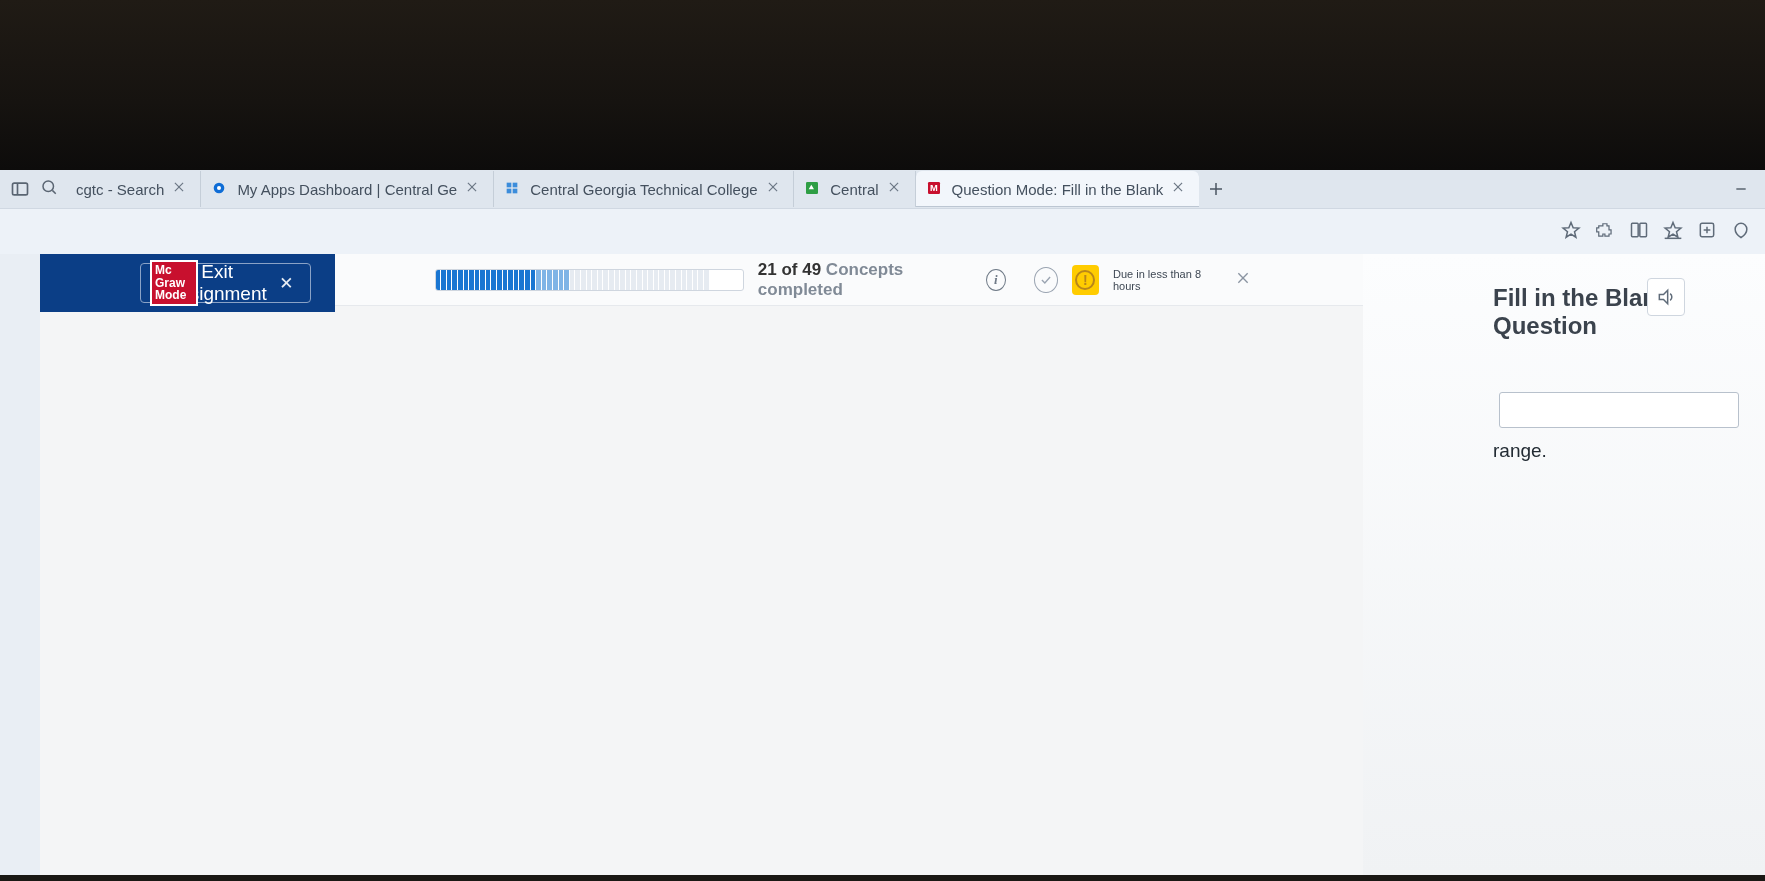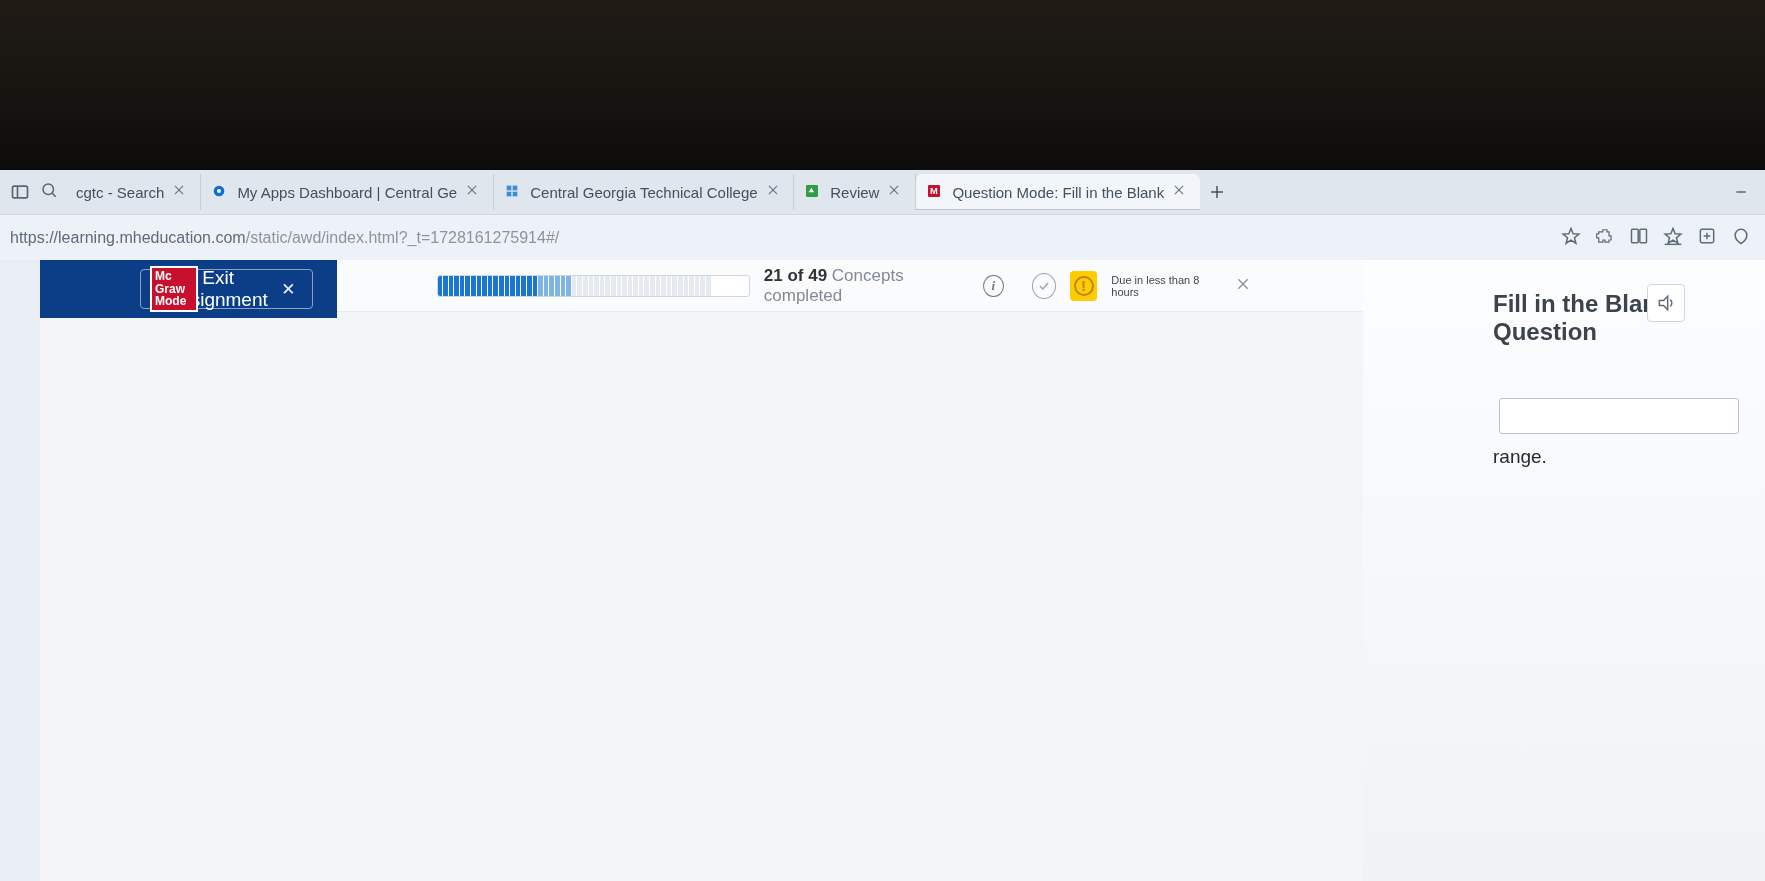--- a/index.html
+++ b/index.html
@@ -15,21 +15,21 @@
 
   
   .browser {
     width: 100%;
     background: #e9eef4;
   }
 
   .tabstrip {
     display: flex;
     align-items: center;
-    height: 44px;
+    height: 38px;
     padding: 0 4px;
     gap: 0;
     background: #dfe6ee;
   }
   .window-btn {
     width: 28px; height: 28px;
     margin: 0 6px 0 2px;
     display: flex; align-items: center; justify-content: center;
     color: #5a6572;
   }
@@ -139,21 +139,21 @@
     width: 340px; height: 22px;
     border: 1px solid #cfd6df;
     border-radius: 3px;
     overflow: hidden;
     background: #fff;
     display: flex;
   }
   .progress .seg { width: 4.6px; height: 100%; margin-right: 1px; background: #e6ebf1; }
   .progress .seg.done { background: #1976d2; }
   .progress .seg.mid  { background: #7fb4e6; }
-  .progtext { font-size: 17px; color: #333; }
+  .progtext { font-size: 17px; color: #333; font-weight: bold; }
   .progtext .muted { color: #808a96; }
   .infodot {
     width: 22px; height: 22px; border: 1.5px solid #6f7a87; border-radius: 50%;
     display: flex; align-items: center; justify-content: center;
     color: #6f7a87; font-size: 13px; font-weight: 700;
     font-family: Georgia, serif; font-style: italic;
   }
   .sub .grow { flex: 1; }
   .check {
     width: 26px; height: 26px; border-radius: 50%; border: 1.5px solid #9aa4b1;
@@ -268,21 +268,21 @@
       </span>
     </div>
 
     <div class="tab">
       <span class="favicon">
         <svg viewBox="0 0 24 24" width="16" height="16">
             <rect x="3" y="3" width="18" height="18" rx="2" fill="#2e9e44"></rect>
             <path d="M7 14 L11 7 L15 14 Z" fill="#fff"></path>
           </svg>
       </span>
-      <span>Review</span>
+      <span>Central</span>
       <span class="close-x">
         <svg viewBox="0 0 24 24" width="14" height="14" stroke="currentColor" stroke-width="2">
             <line x1="5" y1="5" x2="19" y2="19"></line>
             <line x1="19" y1="5" x2="5" y2="19"></line>
           </svg>
       </span>
     </div>
 
     <div class="tab active">
       <span class="favicon">
@@ -309,23 +309,20 @@
 
     <div class="spacer"></div>
     <div class="win-min">
       <svg viewBox="0 0 24 24" width="16" height="16" stroke="currentColor" stroke-width="2">
           <line x1="5" y1="12" x2="19" y2="12"></line>
         </svg>
     </div>
   </div>
 
   <div class="addrbar">
-    <span class="url">
-      <span>https://learning.mheducation.com</span><span class="path">/static/awd/index.html?_t=1728161275914#/</span>
-    </span>
     <span class="grow"></span>
     <span class="icon">
       <svg viewBox="0 0 24 24" width="20" height="20" fill="none" stroke="currentColor" stroke-width="1.8">
           <polygon points="12,3 14.6,9.2 21.5,9.7 16.2,14 17.9,20.7 12,17 6.1,20.7 7.8,14 2.5,9.7 9.4,9.2"></polygon>
         </svg>
     </span>
     <span class="icon">
       <svg viewBox="0 0 24 24" width="20" height="20" fill="none" stroke="currentColor" stroke-width="1.8">
           <path d="M9 3h6v3h3v6h3v6h-3v3h-6v-3H9v3H3v-6H0v-6h3V6h6z" transform="scale(.82) translate(2.5 2.5)"></path>
         </svg>

